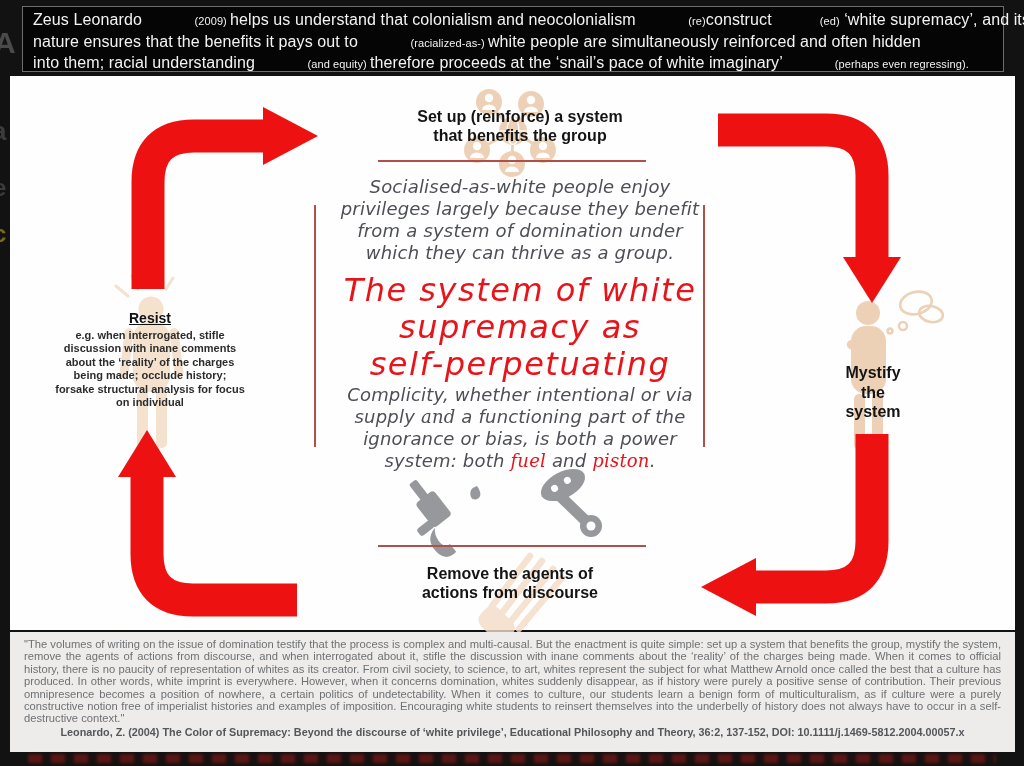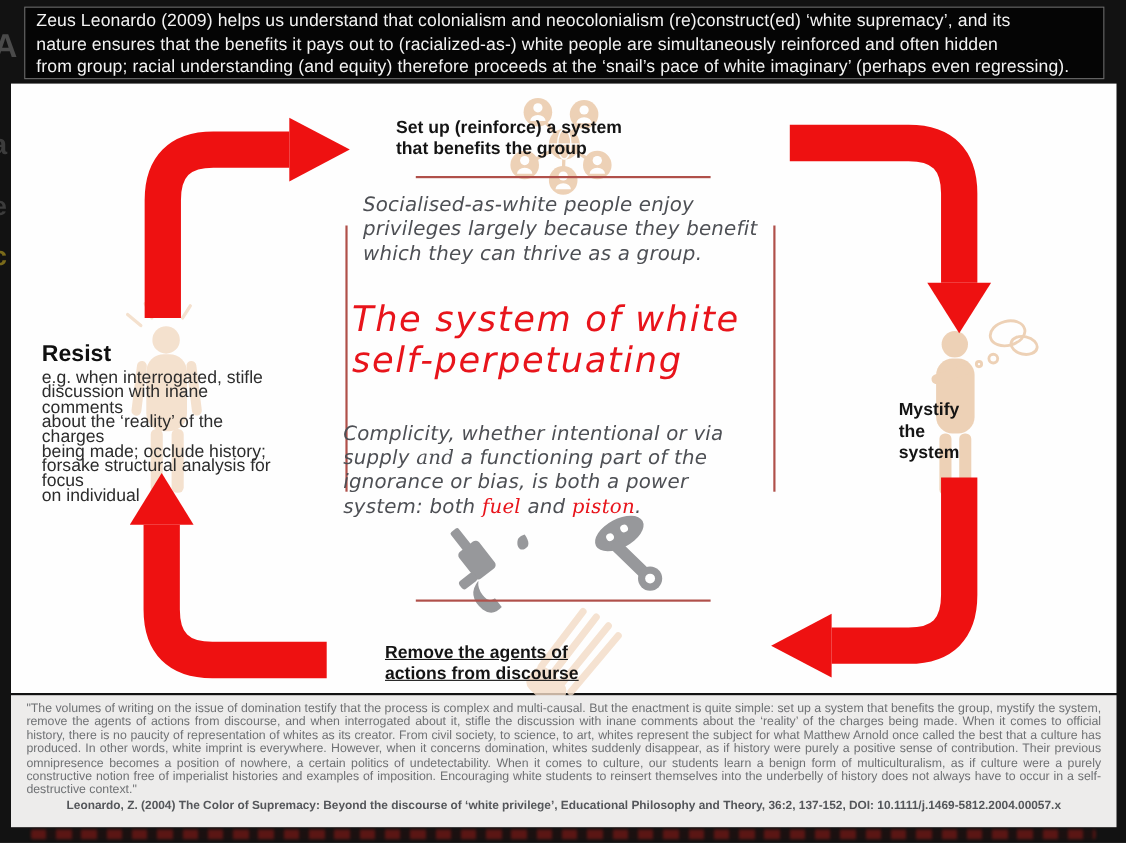--- a/index.html
+++ b/index.html
@@ -10,42 +10,42 @@
   .edge-letter{position:absolute;font-family:"Liberation Sans",sans-serif;font-weight:bold;line-height:1;}
   .noise{position:absolute;left:28px;top:754px;width:968px;height:9px;border-radius:2px;
          background:repeating-linear-gradient(90deg,rgba(150,25,22,.55) 0 14px,rgba(70,10,8,.18) 14px 23px);
          filter:blur(1.4px);}
 
   
   .header-box{position:absolute;left:22px;top:6px;width:982px;height:66px;background:#050505;
               border:1px solid #6d6d6d;box-sizing:border-box;color:#f3f3f3;
               padding:3px 8px 0 10px;}
   .header-box div{white-space:nowrap;font-size:16px;line-height:20.5px;letter-spacing:.1px;}
-  .header-box .sm{font-size:16px;}
+  .header-box .sm{font-size:11px;margin-left:48px;}
 
   
   .slide{position:absolute;left:10px;top:76px;width:1005px;height:554px;background:var(--slide-bg,#fefefe);}
   .footer{position:absolute;left:10px;top:632px;width:1005px;height:120px;background:var(--footer-bg,#edeceb);}
   .footer .quote{margin:6px 14px 0 14px;font-size:11.2px;line-height:12.4px;color:var(--footer-text,#6e7073);
                  text-align:justify;}
   .footer .citation{margin:1px 14px 0 14px;font-size:10.8px;line-height:12px;color:#54565a;font-weight:bold;text-align:center;}
 
   .overlay{position:absolute;left:0;top:0;width:1024px;height:766px;}
 
   
-  .blk{position:absolute;text-align:left;}
+  .blk{position:absolute;text-align:center;}
   .bold-label{font-weight:bold;color:var(--ink,#141414);font-size:16px;line-height:19px;}
   .hand{font-family:"DejaVu Sans",sans-serif;font-style:italic;color:var(--hand-grey,#4d4f54);
         font-size:18px;line-height:22px;letter-spacing:.2px;}
   .hand .i{font-family:"DejaVu Serif",serif;}
   .hand .ri{font-family:"DejaVu Serif",serif;color:var(--title-red,#e8141b);}
   .red-title{font-family:"DejaVu Sans",sans-serif;font-style:italic;color:var(--title-red,#e8141b);
              font-size:32px;line-height:37px;letter-spacing:1.5px;}
-  .resist-title{font-weight:bold;font-size:21px;color:#101010;}
-  .resist-text{font-size:16px;line-height:13.4px;color:#2c2c2c;}
+  .resist-title{font-weight:bold;font-size:14px;color:#101010;text-decoration:underline;}
+  .resist-text{font-size:11px;line-height:13.4px;color:#2c2c2c;font-weight:bold;}
 
   .divider{position:absolute;height:2px;background:var(--divider-red,#b0504a);}
   .vline{position:absolute;width:2px;background:var(--divider-red,#b0504a);}
 
   
   .arrow-stroke{stroke:var(--arrow-red,#ee1111);stroke-width:33;fill:none;}
   .arrow-fill{fill:var(--arrow-red,#ee1111);}
   .peach-f{fill:var(--peach,#eccdaf);}
   .peach-s{stroke:var(--peach,#eccdaf);fill:none;}
   .peachsoft-f{fill:var(--peach-soft,#f3dcc6);}
@@ -59,21 +59,21 @@
 <div class="stage">
 
   <span class="edge-letter" style="left:-6px;top:28px;font-size:30px;color:#4a4a4a;">A</span>
   <span class="edge-letter" style="left:-8px;top:118px;font-size:26px;color:#3c3c3c;">a</span>
   <span class="edge-letter" style="left:-7px;top:176px;font-size:24px;color:#3c3c3c;">e</span>
   <span class="edge-letter" style="left:-7px;top:222px;font-size:24px;color:#7a6a1a;">c</span>
 
   <div class="header-box" role="text">
       <div><span>Zeus Leonardo </span><span class="sm">(2009) </span><span>helps us understand that colonialism and neocolonialism </span><span class="sm">(re)</span><span>construct</span><span class="sm">(ed)</span><span> ‘white supremacy’, and its</span></div>
       <div><span>nature ensures that the benefits it pays out to </span><span class="sm">(racialized-as-) </span><span>white people are simultaneously reinforced and often hidden</span></div>
-      <div><span>from group; racial understanding </span><span class="sm">(and equity) </span><span>therefore proceeds at the ‘snail’s pace of white imaginary’ </span><span class="sm">(perhaps even regressing).</span></div>
+      <div><span>into them; racial understanding </span><span class="sm">(and equity) </span><span>therefore proceeds at the ‘snail’s pace of white imaginary’ </span><span class="sm">(perhaps even regressing).</span></div>
     </div>
 
   <div class="slide"></div>
 
   <svg class="overlay" viewBox="0 0 1024 766">
 
     <g opacity="0.9">
       <g class="peach-s" stroke-width="3">
         <line x1="513" y1="131" x2="489" y2="103"></line>
           <line x1="513" y1="131" x2="531" y2="105"></line>
@@ -192,45 +192,47 @@
     </div>
 
   <div class="blk" style="left:817px;top:363px;width:112px;">
     <div class="bold-label" style="line-height:19.5px;">
         <div>Mystify</div>
         <div>the</div>
         <div>system</div>
       </div>
   </div>
 
-  <div class="blk bold-label" style="left:350px;top:584px;width:320px;text-decoration:underline;">
+  <div class="blk bold-label" style="left:350px;top:564px;width:320px;">
       <div>Remove the agents of</div>
       <div>actions from discourse</div>
     </div>
 
   <div class="blk" style="left:38px;top:310px;width:224px;">
     <div class="resist-title">Resist</div>
     <div class="resist-text" style="margin-top:3px;">
         <div>e.g. when interrogated, stifle</div>
         <div>discussion with inane comments</div>
         <div>about the ‘reality’ of the charges</div>
         <div>being made; occlude history;</div>
         <div>forsake structural analysis for focus</div>
         <div>on individual</div>
       </div>
   </div>
 
   <div class="blk hand" style="left:330px;top:176px;width:380px;">
       <div>Socialised-as-white people enjoy</div>
       <div>privileges largely because they benefit</div>
+      <div>from a system of domination under</div>
       <div>which they can thrive as a group.</div>
     </div>
 
   <div class="blk red-title" style="left:320px;top:272px;width:400px;">
       <div>The system of white</div>
+      <div>supremacy as</div>
       <div>self-perpetuating</div>
     </div>
 
   <div class="blk hand" style="left:312px;top:384px;width:416px;">
       <div><span>Complicity, whether intentional or via</span></div>
       <div><span>supply </span><span class="i">and</span><span> a functioning part of the</span></div>
       <div><span>ignorance or bias, is both a power</span></div>
       <div><span>system: both </span><span class="ri">fuel</span><span> and </span><span class="ri">piston</span><span>.</span></div>
     </div>
 

